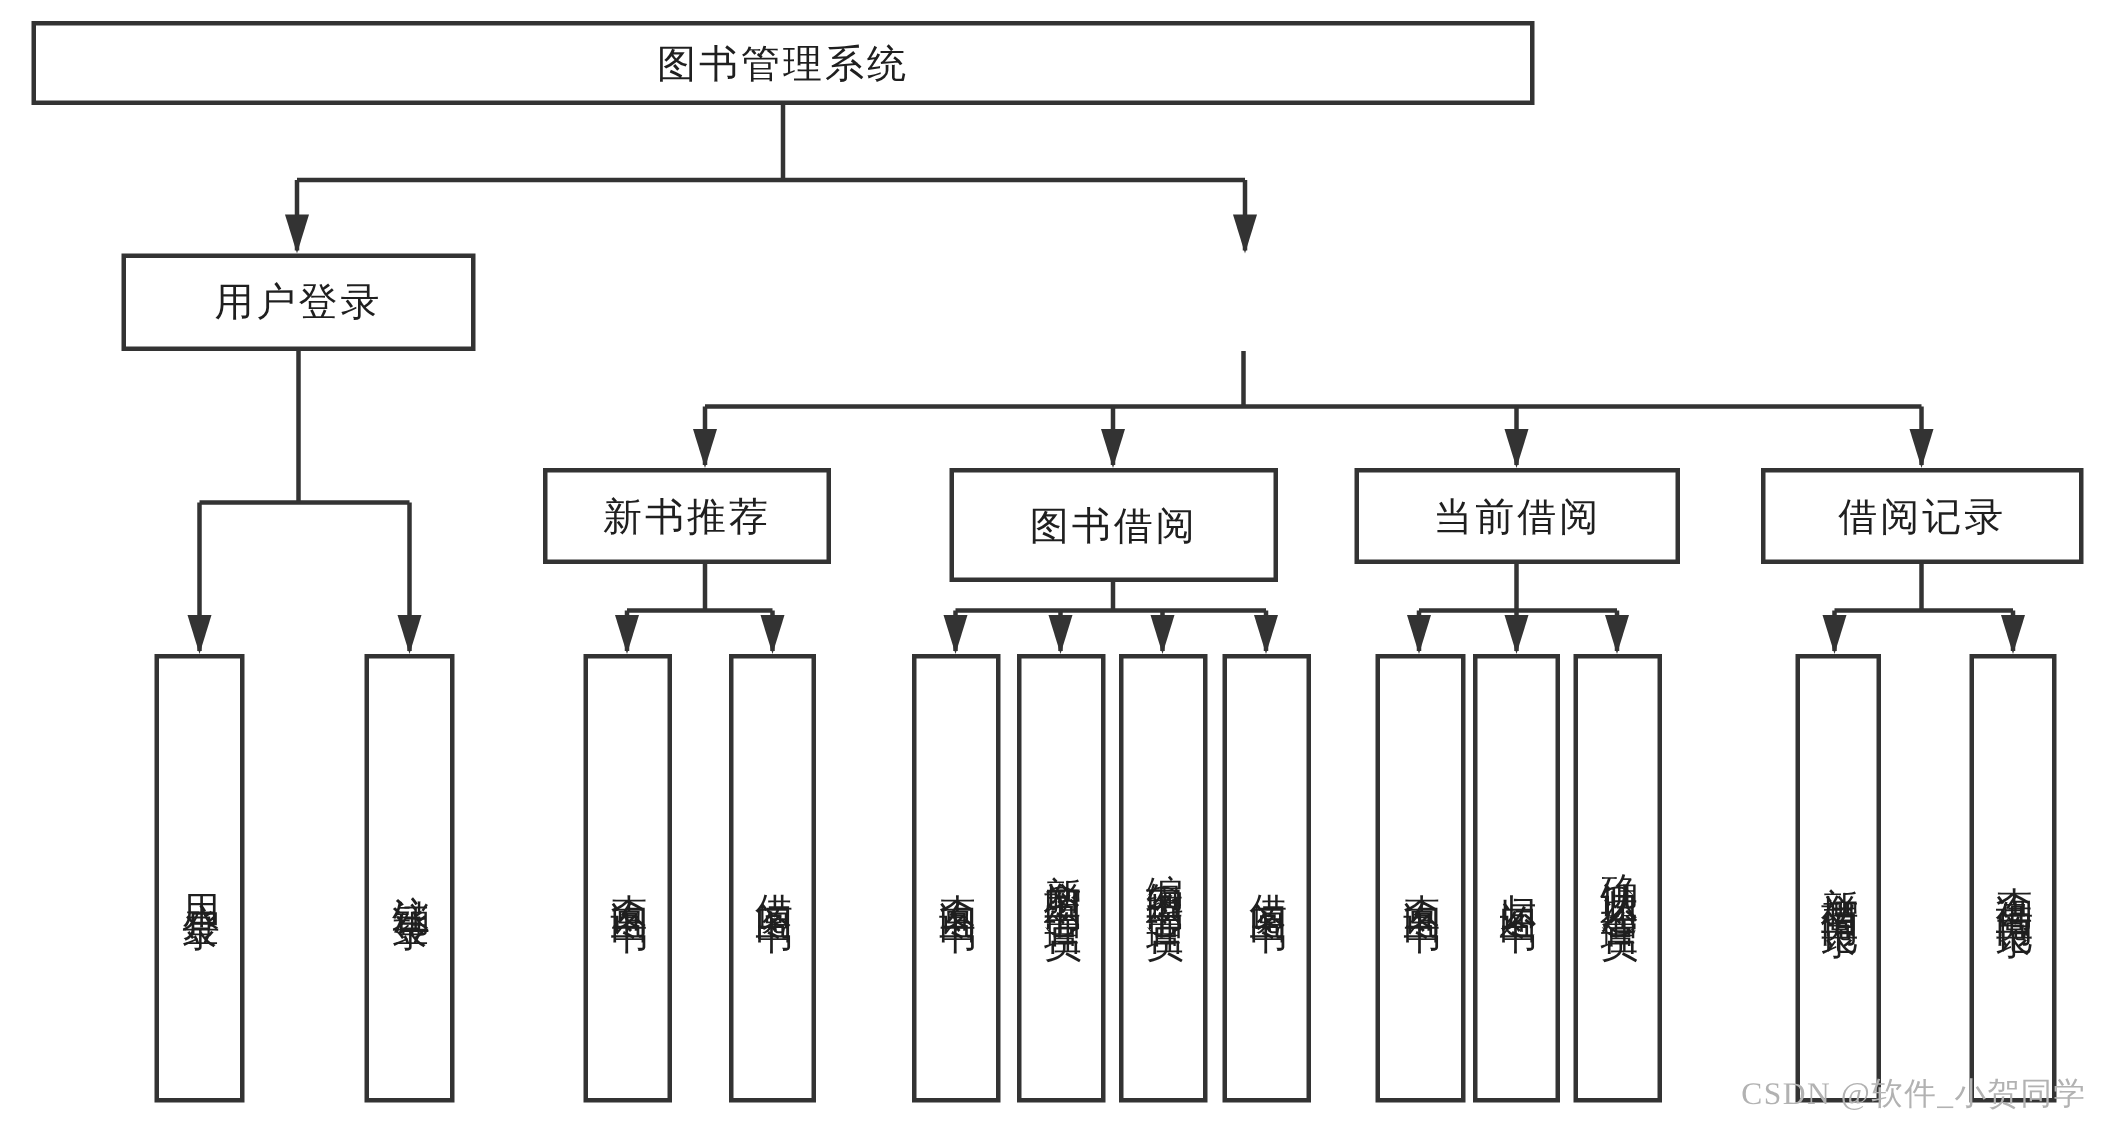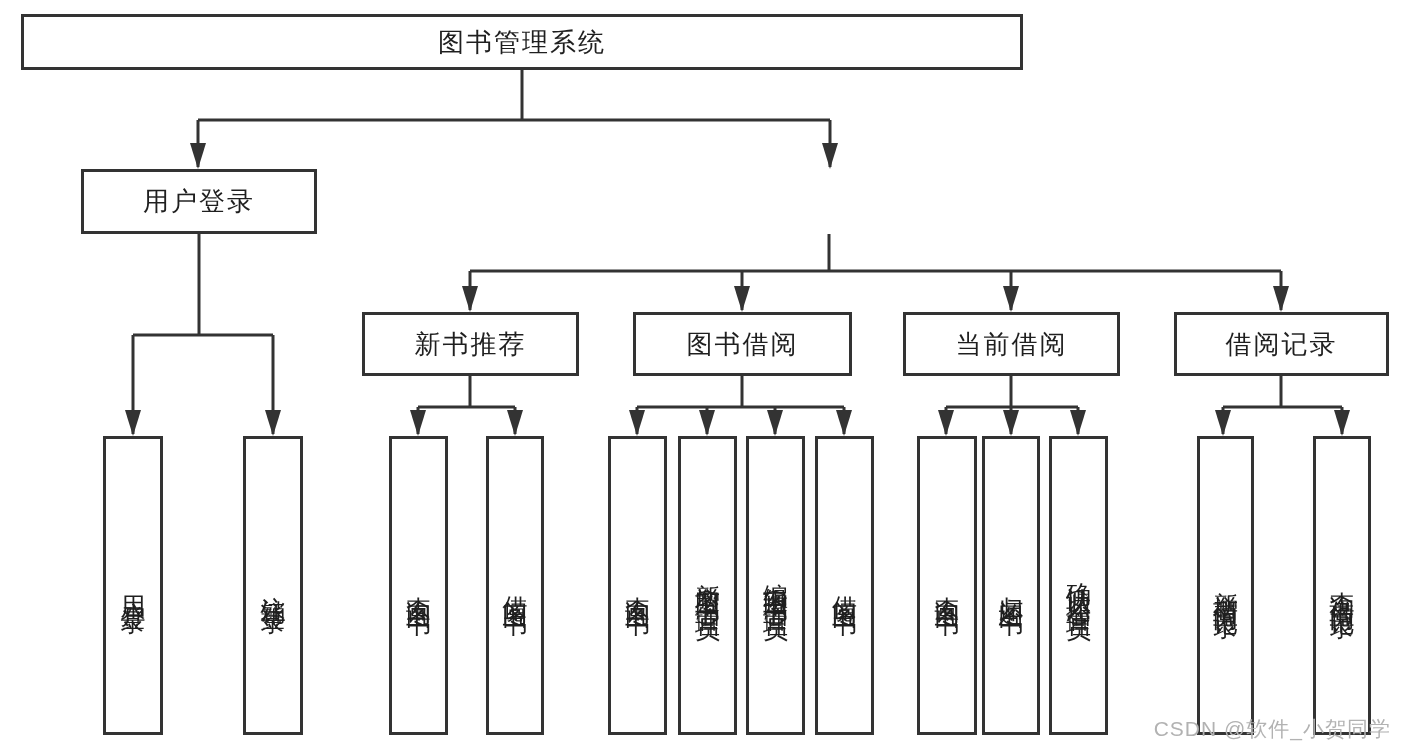--- a/index.html
+++ b/index.html
@@ -7,21 +7,21 @@
     --border:#333333;
     --text:#1f1f1f;
     --wm:#b2b2b2;
     --bg:#ffffff;
   }
   html,body{margin:0;padding:0;background:var(--bg);}
   .canvas{
     position:relative;
     width:1405px;height:747px;
     background:var(--bg);
-    font-family:Liberation Sans, sans-serif;
+    font-family:Liberation Serif, serif;
     overflow:hidden;
   }
   .connectors{position:absolute;left:0;top:0;width:1405px;height:747px;z-index:1;}
   .connectors path{stroke:var(--line);stroke-width:3;fill:none;}
   .connectors polygon{fill:var(--line);stroke:none;}
   .node{
     position:absolute;
     box-sizing:border-box;
     border:3px solid var(--border);
     background:#ffffff;
@@ -115,24 +115,24 @@
   </svg>
 
   <div class="node hnode" style="left:21px;top:14px;width:1002px;height:56px;">
     <span>图书管理系统</span>
   </div>
 
   <div class="node hnode" style="left:81px;top:169px;width:236px;height:65px;">
     <span>用户登录</span>
   </div>
 
-  <div class="node hnode" style="left:362px;top:312px;width:217px;height:64px;">
+  <div class="node hnode" style="left:362px;top:312px;width:192px;height:64px;">
     <span>新书推荐</span>
   </div>
-  <div class="node hnode" style="left:633px;top:312px;width:219px;height:64px;">
+  <div class="node hnode" style="left:633px;top:312px;width:219px;height:76px;">
     <span>图书借阅</span>
   </div>
   <div class="node hnode" style="left:1174px;top:312px;width:215px;height:64px;">
     <span>借阅记录</span>
   </div>
   <div class="node hnode" style="left:903px;top:312px;width:217px;height:64px;">
     <span>当前借阅</span>
   </div>
 
   <div class="node vnode" style="left:103px;top:436px;width:60px;height:299px;">

